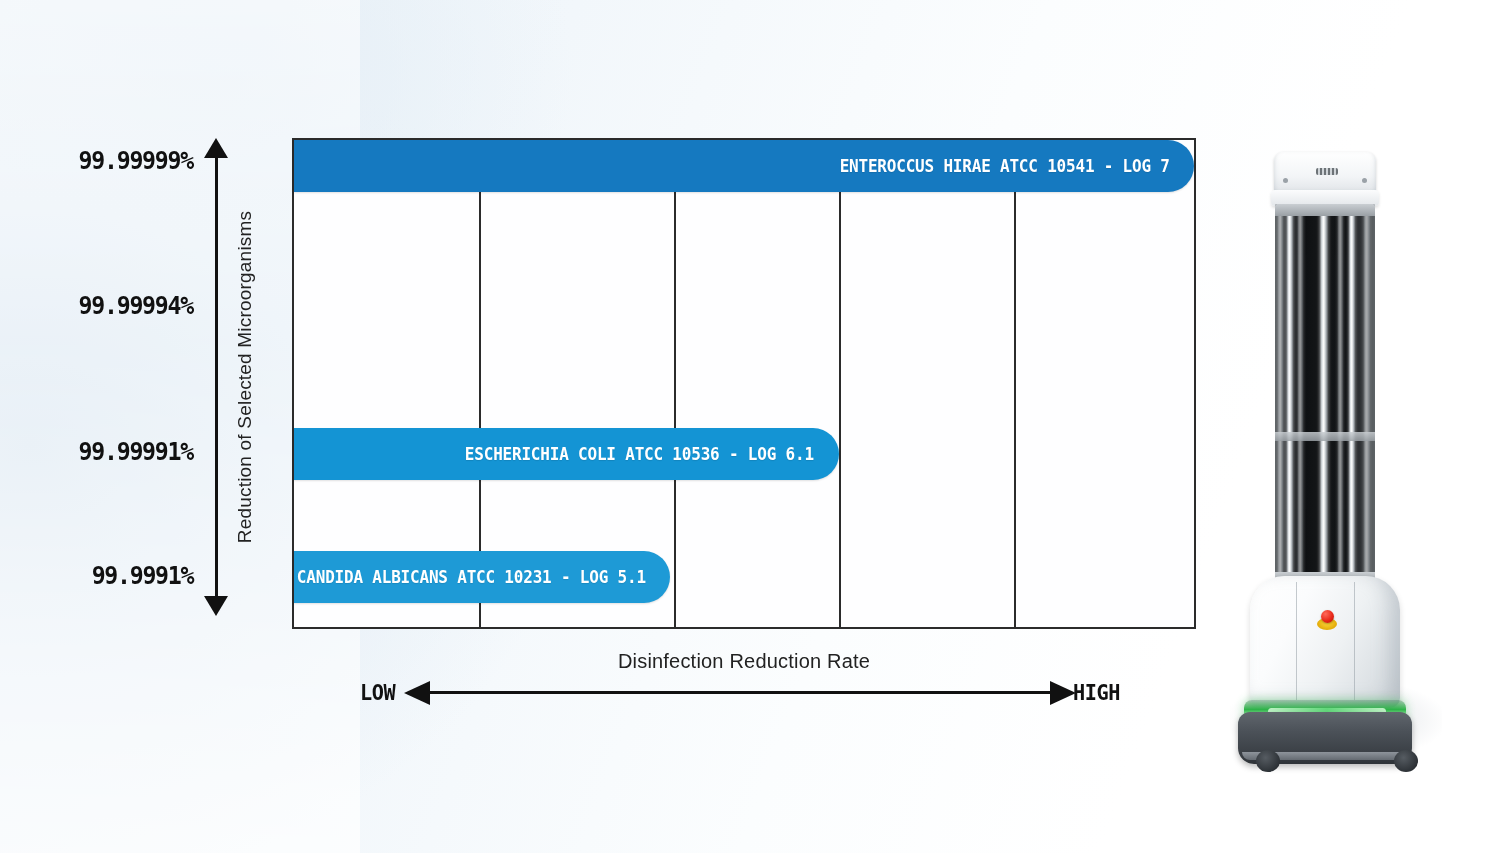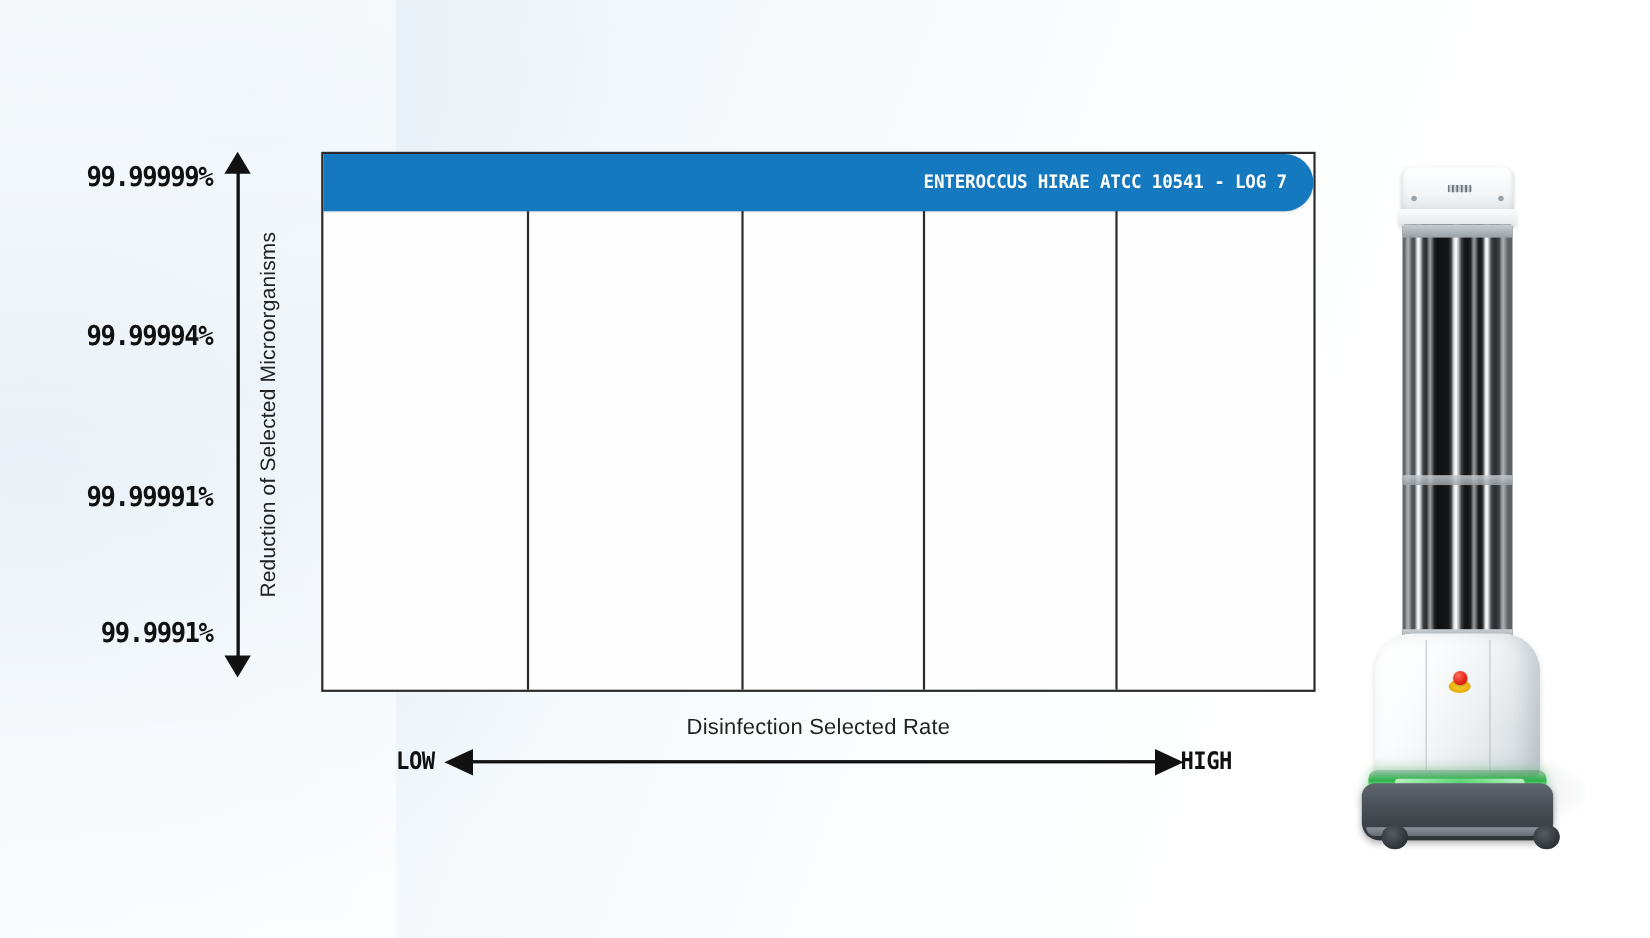--- a/index.html
+++ b/index.html
@@ -154,24 +154,34 @@
   <div class="gridline" style="left:60.6%"></div>
   <div class="gridline" style="left:80%"></div>
 
   <div class="barrow" style="top:0px;width:100%">
     <div class="bar full" style="width:100%;background:#1579c0">
       <span class="bar-label">ENTEROCCUS HIRAE ATCC 10541 - LOG 7</span>
     </div>
   </div>
 
 
-
-</div>
-
-<div id="xtitle">Disinfection Selected Rate</div>
+  <div class="barrow" style="top:288px;width:100%">
+    <div class="bar" style="width:60.5%;background:#1494d4">
+      <span class="bar-label">ESCHERICHIA COLI ATCC 10536 - LOG 6.1</span>
+    </div>
+  </div>
+
+  <div class="barrow" style="top:411px;width:100%">
+    <div class="bar" style="width:41.8%;background:#1e9ad6">
+      <span class="bar-label">CANDIDA ALBICANS ATCC 10231 - LOG 5.1</span>
+    </div>
+  </div>
+</div>
+
+<div id="xtitle">Disinfection Reduction Rate</div>
 
 <div id="xaxis">
   <span class="lbl low">LOW</span>
   <div class="head-l"></div>
   <div class="shaft"></div>
   <div class="head-r"></div>
   <span class="lbl high">HIGH</span>
 </div>
 
 <div id="robot">

